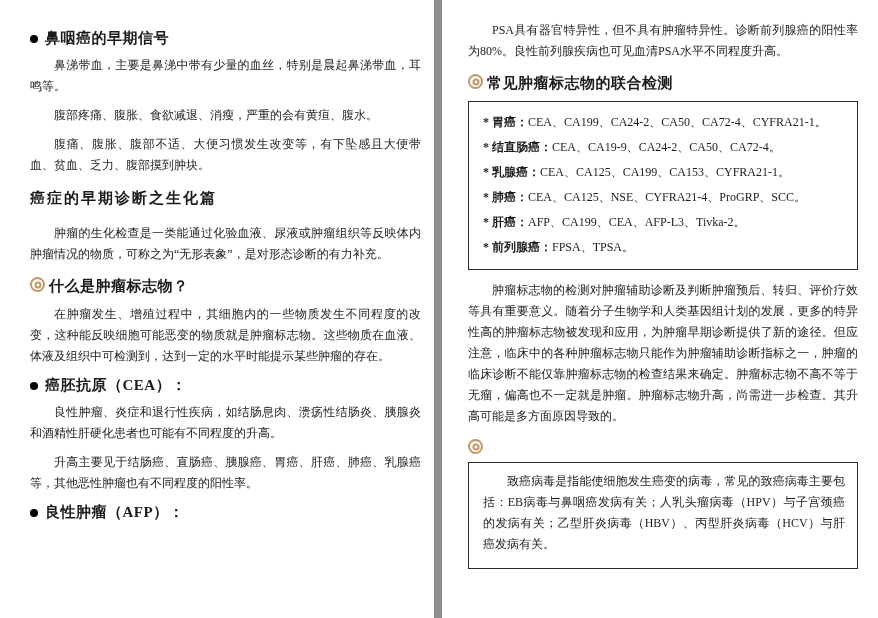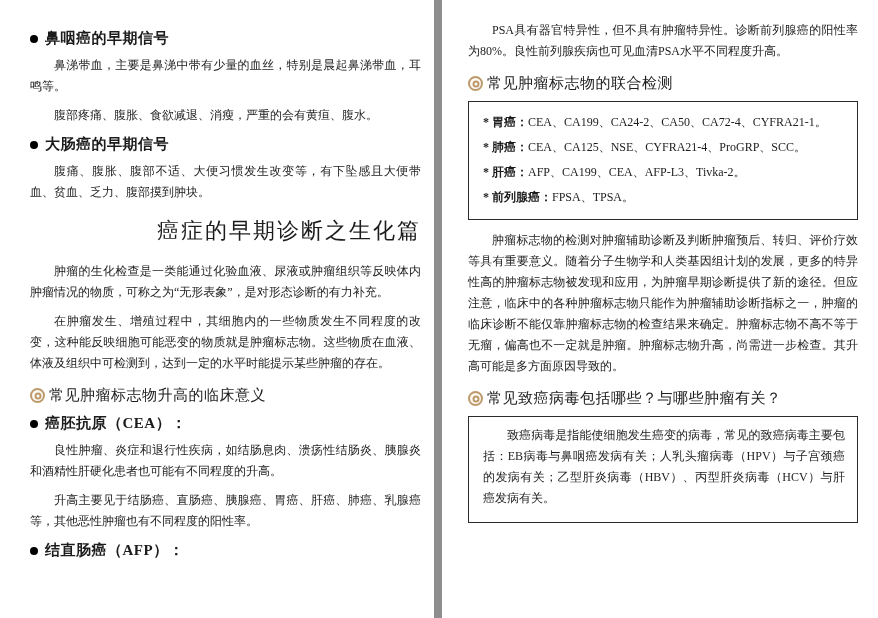--- a/index.html
+++ b/index.html
@@ -32,23 +32,23 @@
   }
   .dot {
     width: 8px; height: 8px;
     background: #000;
     border-radius: 50%;
     margin-right: 7px;
     flex: 0 0 auto;
   }
   .tgt-h {
     display: flex;
-    align-items: center;
+    align-items: flex-start;
     font-size: 15px;
-    font-weight: normal;
+    font-weight: bold;
     margin: 12px 0 8px;
     letter-spacing: 0.5px;
   }
   .target {
     position: relative;
     width: 15px; height: 15px;
     border: 2px solid #bd9a6c;
     border-radius: 50%;
     margin-right: 4px;
     flex: 0 0 auto;
@@ -58,23 +58,23 @@
     content: "";
     position: absolute;
     left: 50%; top: 50%;
     width: 3px; height: 3px;
     transform: translate(-50%, -50%);
     border: 2px solid #bd9a6c;
     border-radius: 50%;
     background: #fff;
   }
   .page-title {
-    font-size: 22px;
-    font-weight: normal;
-    text-align: right;
+    font-size: 15px;
+    font-weight: bold;
+    text-align: left;
     letter-spacing: 2px;
     margin: 13px 0 15px;
   }
   .marker-box {
     border: 1px solid #2b2b2b;
     margin: 7px 0 10px;
     padding: 5px 12px 7px 14px;
   }
   .box-line {
     font-size: 12px;
@@ -92,82 +92,83 @@
   <div class="page page-left">
 
     <div class="sig-h">
       <span class="dot"></span>
       <span>鼻咽癌的早期信号</span>
     </div>
     <p class="para">鼻涕带血，主要是鼻涕中带有少量的血丝，特别是晨起鼻涕带血，耳鸣等。</p>
 
     <p class="para">腹部疼痛、腹胀、食欲减退、消瘦，严重的会有黄疸、腹水。</p>
 
-    <div class="sig-h">
-      <span class="dot"></span>
-      <span>大肠癌的早期信号</span>
-    </div>
     <p class="para">腹痛、腹胀、腹部不适、大便习惯发生改变等，有下坠感且大便带血、贫血、乏力、腹部摸到肿块。</p>
 
     <h1 class="page-title">癌症的早期诊断之生化篇</h1>
 
     <p class="para">肿瘤的生化检查是一类能通过化验血液、尿液或肿瘤组织等反映体内肿瘤情况的物质，可称之为“无形表象”，是对形态诊断的有力补充。</p>
 
+    <div class="tgt-h">
+      <span class="target"></span>
+      <span>什么是肿瘤标志物？</span>
+    </div>
     <p class="para">在肿瘤发生、增殖过程中，其细胞内的一些物质发生不同程度的改变，这种能反映细胞可能恶变的物质就是肿瘤标志物。这些物质在血液、体液及组织中可检测到，达到一定的水平时能提示某些肿瘤的存在。</p>
 
-    <div class="tgt-h">
-      <span class="target"></span>
-      <span>常见肿瘤标志物升高的临床意义</span>
-    </div>
 
     <div class="sig-h">
       <span class="dot"></span>
       <span>癌胚抗原（CEA）：</span>
     </div>
     <p class="para">良性肿瘤、炎症和退行性疾病，如结肠息肉、溃疡性结肠炎、胰腺炎和酒精性肝硬化患者也可能有不同程度的升高。</p>
     <p class="para">升高主要见于结肠癌、直肠癌、胰腺癌、胃癌、肝癌、肺癌、乳腺癌等，其他恶性肿瘤也有不同程度的阳性率。</p>
 
     <div class="sig-h">
       <span class="dot"></span>
-      <span>结直肠癌（AFP）：</span>
+      <span>良性肿瘤（AFP）：</span>
     </div>
 
   </div>
 
   <div class="spine"></div>
 
   <div class="page page-right">
 
     <p class="para">PSA具有器官特异性，但不具有肿瘤特异性。诊断前列腺癌的阳性率为80%。良性前列腺疾病也可见血清PSA水平不同程度升高。</p>
 
     <div class="tgt-h">
       <span class="target"></span>
       <span>常见肿瘤标志物的联合检测</span>
     </div>
 
     <div class="marker-box">
       <div class="box-line">
         <b>* 胃癌：</b><span>CEA、CA199、CA24-2、CA50、CA72-4、CYFRA21-1。</span>
       </div>
       <div class="box-line">
+        <b>* 结直肠癌：</b><span>CEA、CA19-9、CA24-2、CA50、CA72-4。</span>
+      </div>
+      <div class="box-line">
+        <b>* 乳腺癌：</b><span>CEA、CA125、CA199、CA153、CYFRA21-1。</span>
+      </div>
+      <div class="box-line">
         <b>* 肺癌：</b><span>CEA、CA125、NSE、CYFRA21-4、ProGRP、SCC。</span>
       </div>
       <div class="box-line">
         <b>* 肝癌：</b><span>AFP、CA199、CEA、AFP-L3、Tivka-2。</span>
       </div>
       <div class="box-line">
         <b>* 前列腺癌：</b><span>FPSA、TPSA。</span>
       </div>
     </div>
 
     <p class="para">肿瘤标志物的检测对肿瘤辅助诊断及判断肿瘤预后、转归、评价疗效等具有重要意义。随着分子生物学和人类基因组计划的发展，更多的特异性高的肿瘤标志物被发现和应用，为肿瘤早期诊断提供了新的途径。但应注意，临床中的各种肿瘤标志物只能作为肿瘤辅助诊断指标之一，肿瘤的临床诊断不能仅靠肿瘤标志物的检查结果来确定。肿瘤标志物不高不等于无瘤，偏高也不一定就是肿瘤。肿瘤标志物升高，尚需进一步检查。其升高可能是多方面原因导致的。</p>
 
     <div class="tgt-h">
       <span class="target"></span>
-      <span>常见致癌病毒包括哪些？与哪些肿瘤有关？</span>
     </div>
 
     <div class="marker-box">
       <p class="para">致癌病毒是指能使细胞发生癌变的病毒，常见的致癌病毒主要包括：EB病毒与鼻咽癌发病有关；人乳头瘤病毒（HPV）与子宫颈癌的发病有关；乙型肝炎病毒（HBV）、丙型肝炎病毒（HCV）与肝癌发病有关。</p>
     </div>
 
   </div>
 </div>
 
 </body></html>

